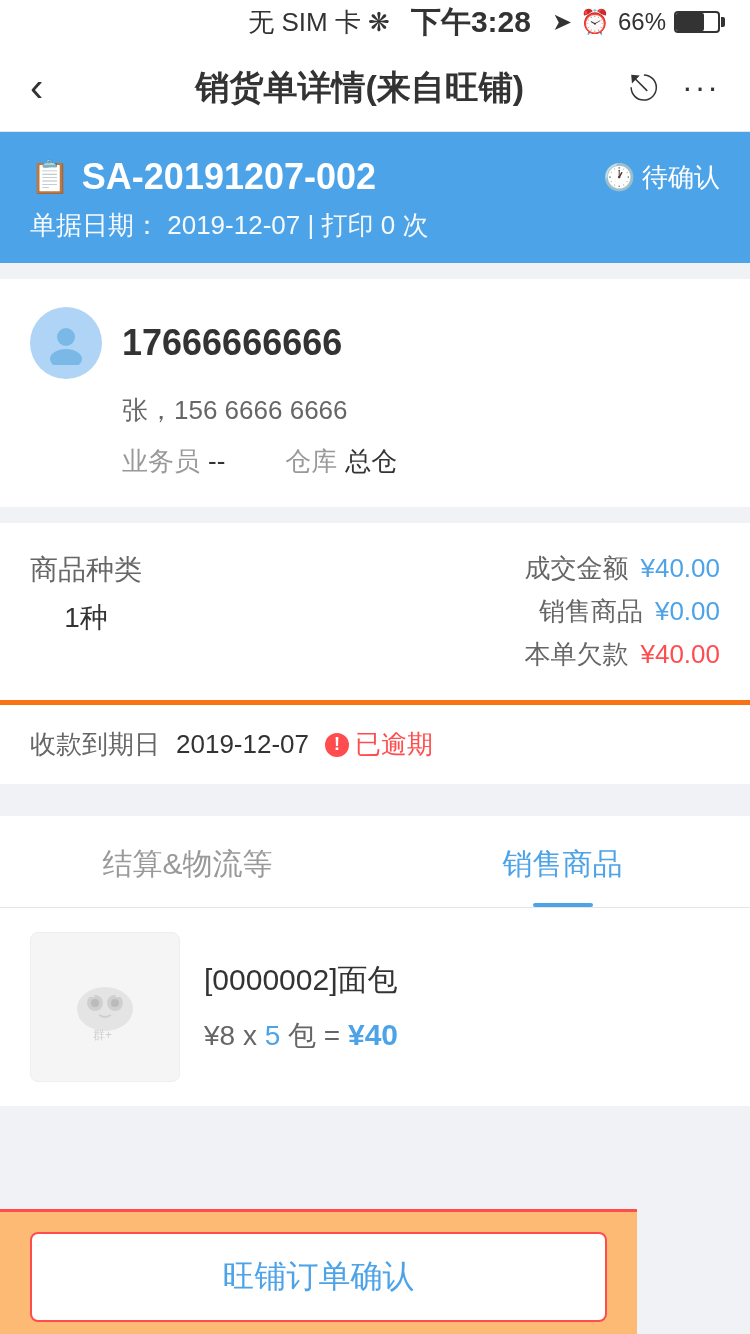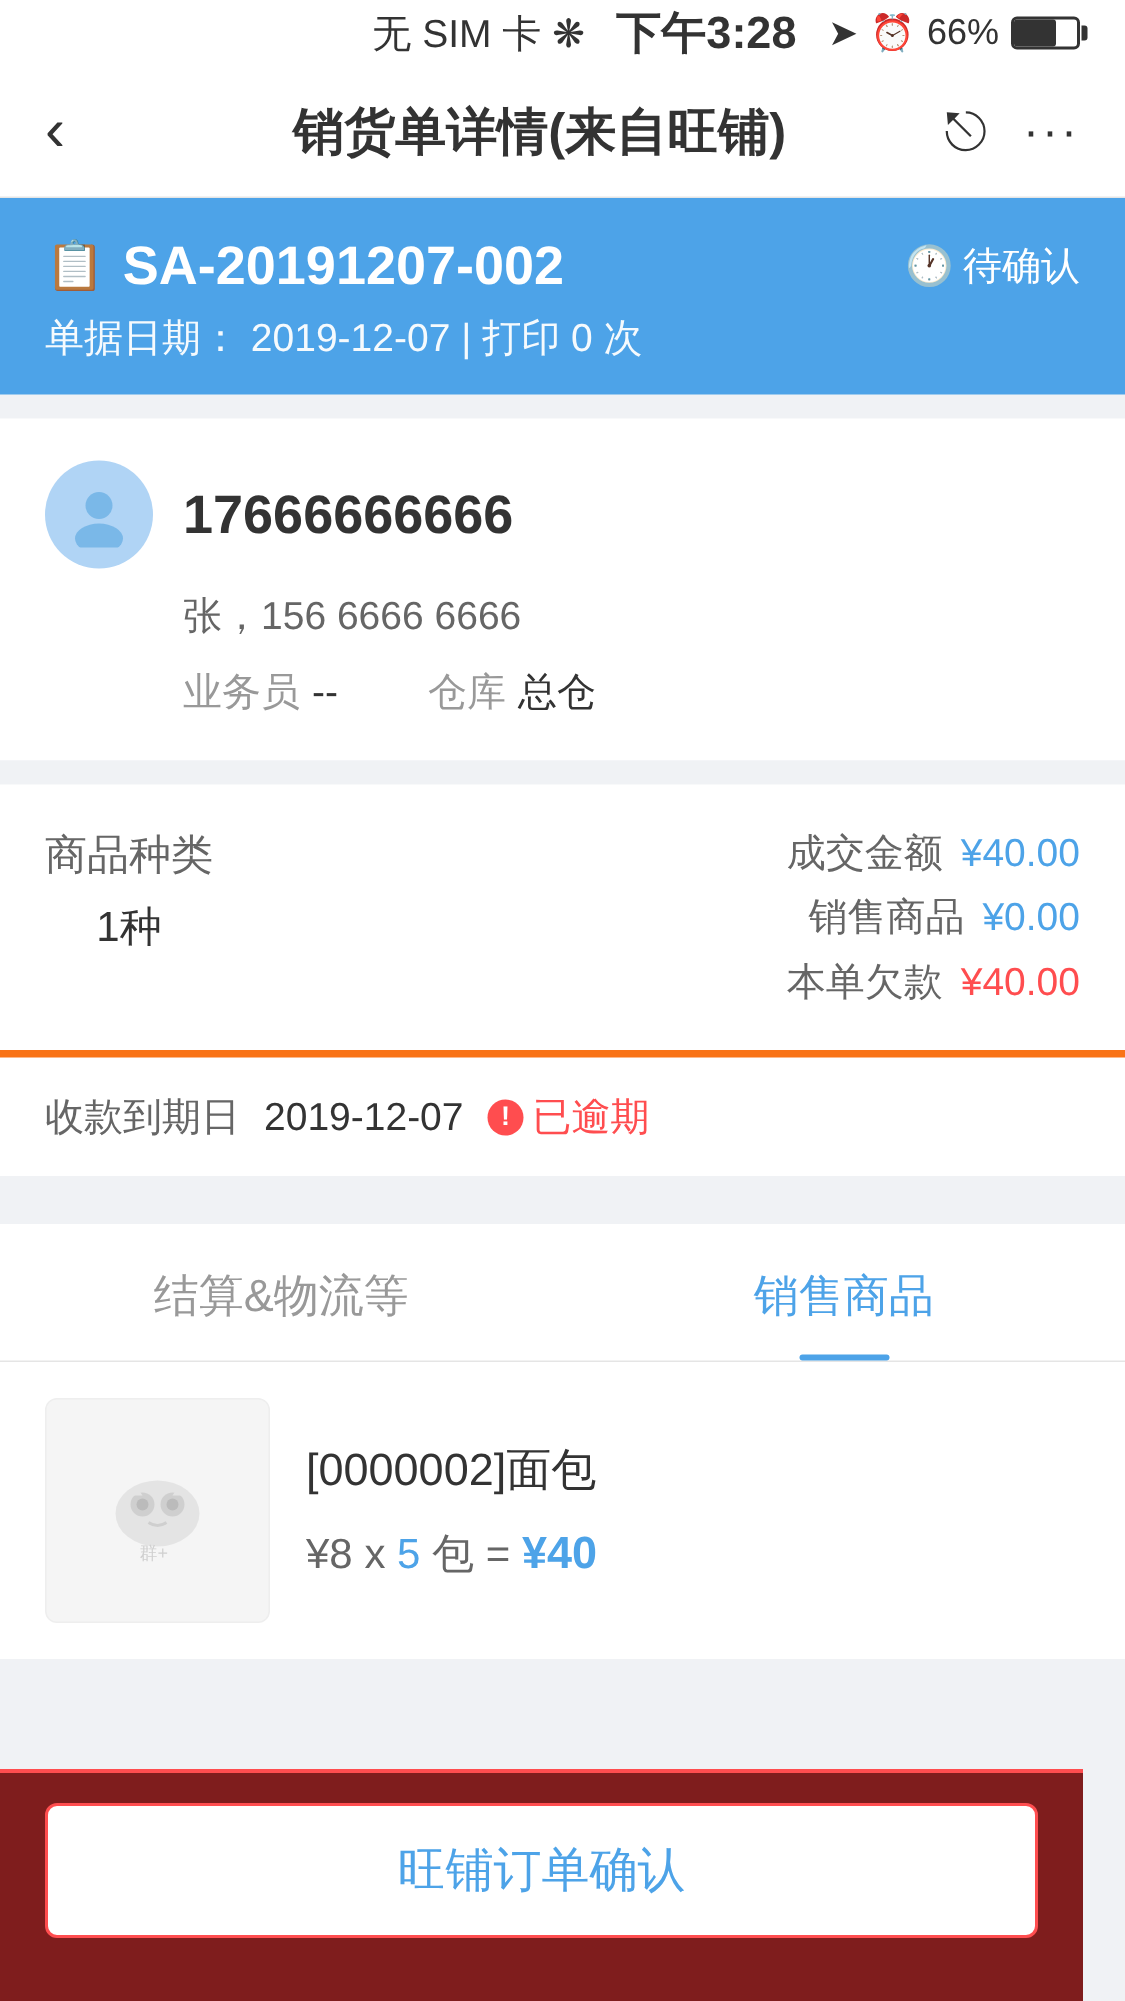--- a/index.html
+++ b/index.html
@@ -296,23 +296,23 @@
     .bottom-area {
       background: #f0f2f5;
       height: 200px;
     }
 
     
     .confirm-button-container {
       position: fixed;
       bottom: 0;
       left: 0;
-      width: 722px;
-      background: #7f1d1d;
-      padding: 20px 30px 42px;
+      width: 637px;
+      background: #fdba74;
+      padding: 20px 30px 12px;
       border-top: 3px solid #ff4d4f;
     }
     .confirm-button {
       width: 100%;
       height: 90px;
       border: 2px solid #ff4d4f;
       background: #fff;
       border-radius: 8px;
       font-size: 32px;
       color: #4da3e8;

